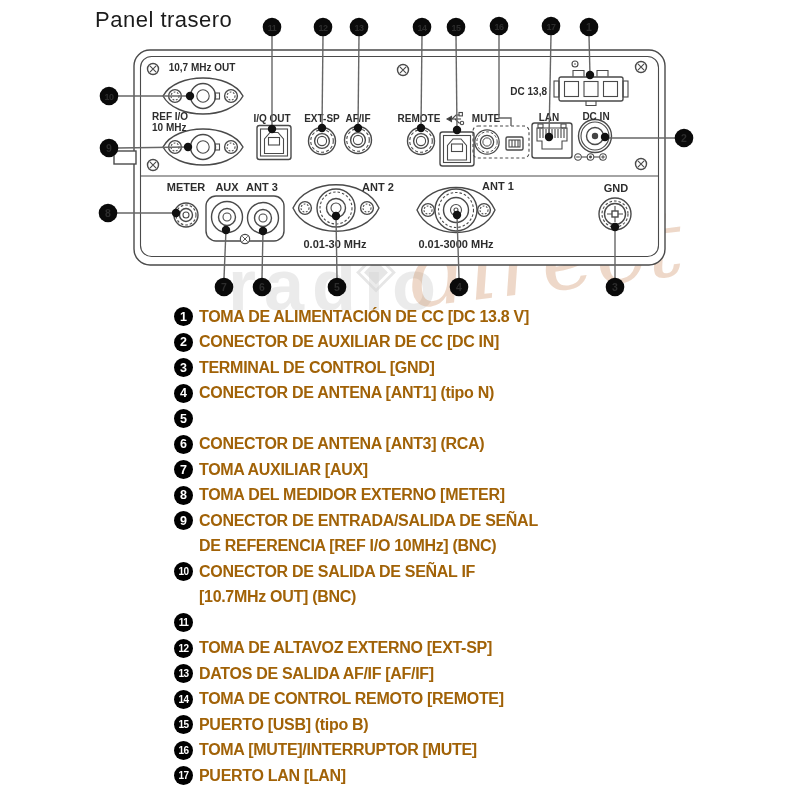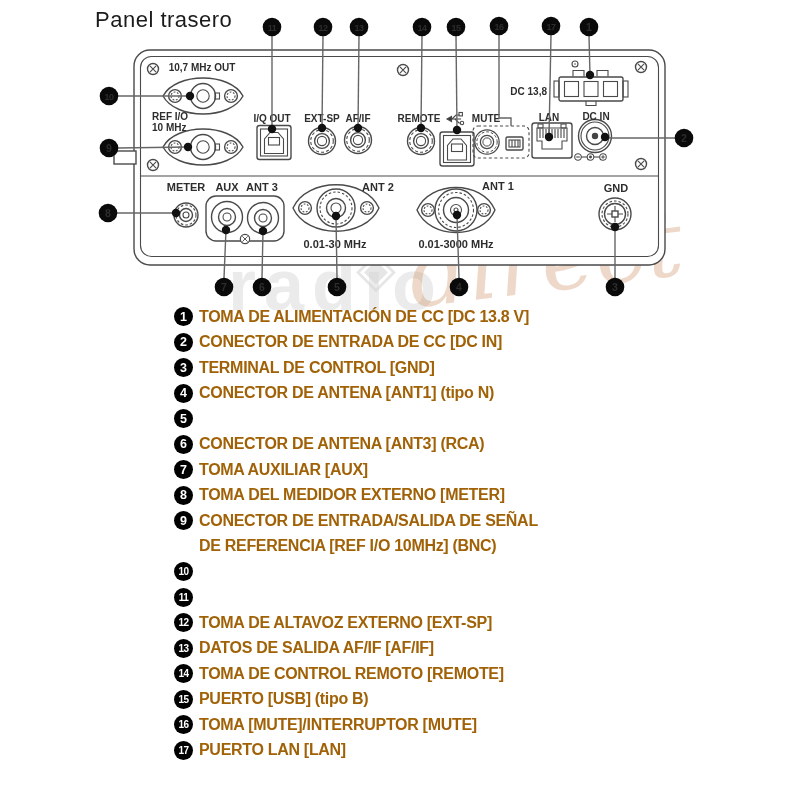--- a/index.html
+++ b/index.html
@@ -308,21 +308,21 @@
     </g>
   </svg>
 
   <div class="abs" id="legend">
     <div class="lrow">
         <span class="lnum">1</span>
         <span class="ltxt">TOMA DE ALIMENTACIÓN DE CC [DC 13.8 V]</span>
       </div>
     <div class="lrow">
         <span class="lnum">2</span>
-        <span class="ltxt">CONECTOR DE ENTRADA DE CC [DC IN]</span>
+        <span class="ltxt">CONECTOR DE AUXILIAR DE CC [DC IN]</span>
       </div>
     <div class="lrow">
         <span class="lnum">3</span>
         <span class="ltxt">TERMINAL DE CONTROL [GND]</span>
       </div>
     <div class="lrow">
         <span class="lnum">4</span>
         <span class="ltxt">CONECTOR DE ANTENA [ANT1] (tipo N)</span>
       </div>
     <div class="lrow">
@@ -342,20 +342,24 @@
       </div>
     <div class="lrow">
         <span class="lnum">9</span>
         <span class="ltxt">CONECTOR DE ENTRADA/SALIDA DE SEÑAL</span>
       </div>
     <div class="lrow cont">
         <span class="ltxt">DE REFERENCIA [REF I/O 10MHz] (BNC)</span>
       </div>
     <div class="lrow">
         <span class="lnum two">10</span>
+        <span class="ltxt">CONECTOR DE SALIDA DE SEÑAL IF</span>
+      </div>
+    <div class="lrow cont">
+        <span class="ltxt">[10.7MHz OUT] (BNC)</span>
       </div>
     <div class="lrow">
         <span class="lnum two">11</span>
       </div>
     <div class="lrow">
         <span class="lnum two">12</span>
         <span class="ltxt">TOMA DE ALTAVOZ EXTERNO [EXT-SP]</span>
       </div>
     <div class="lrow">
         <span class="lnum two">13</span>

